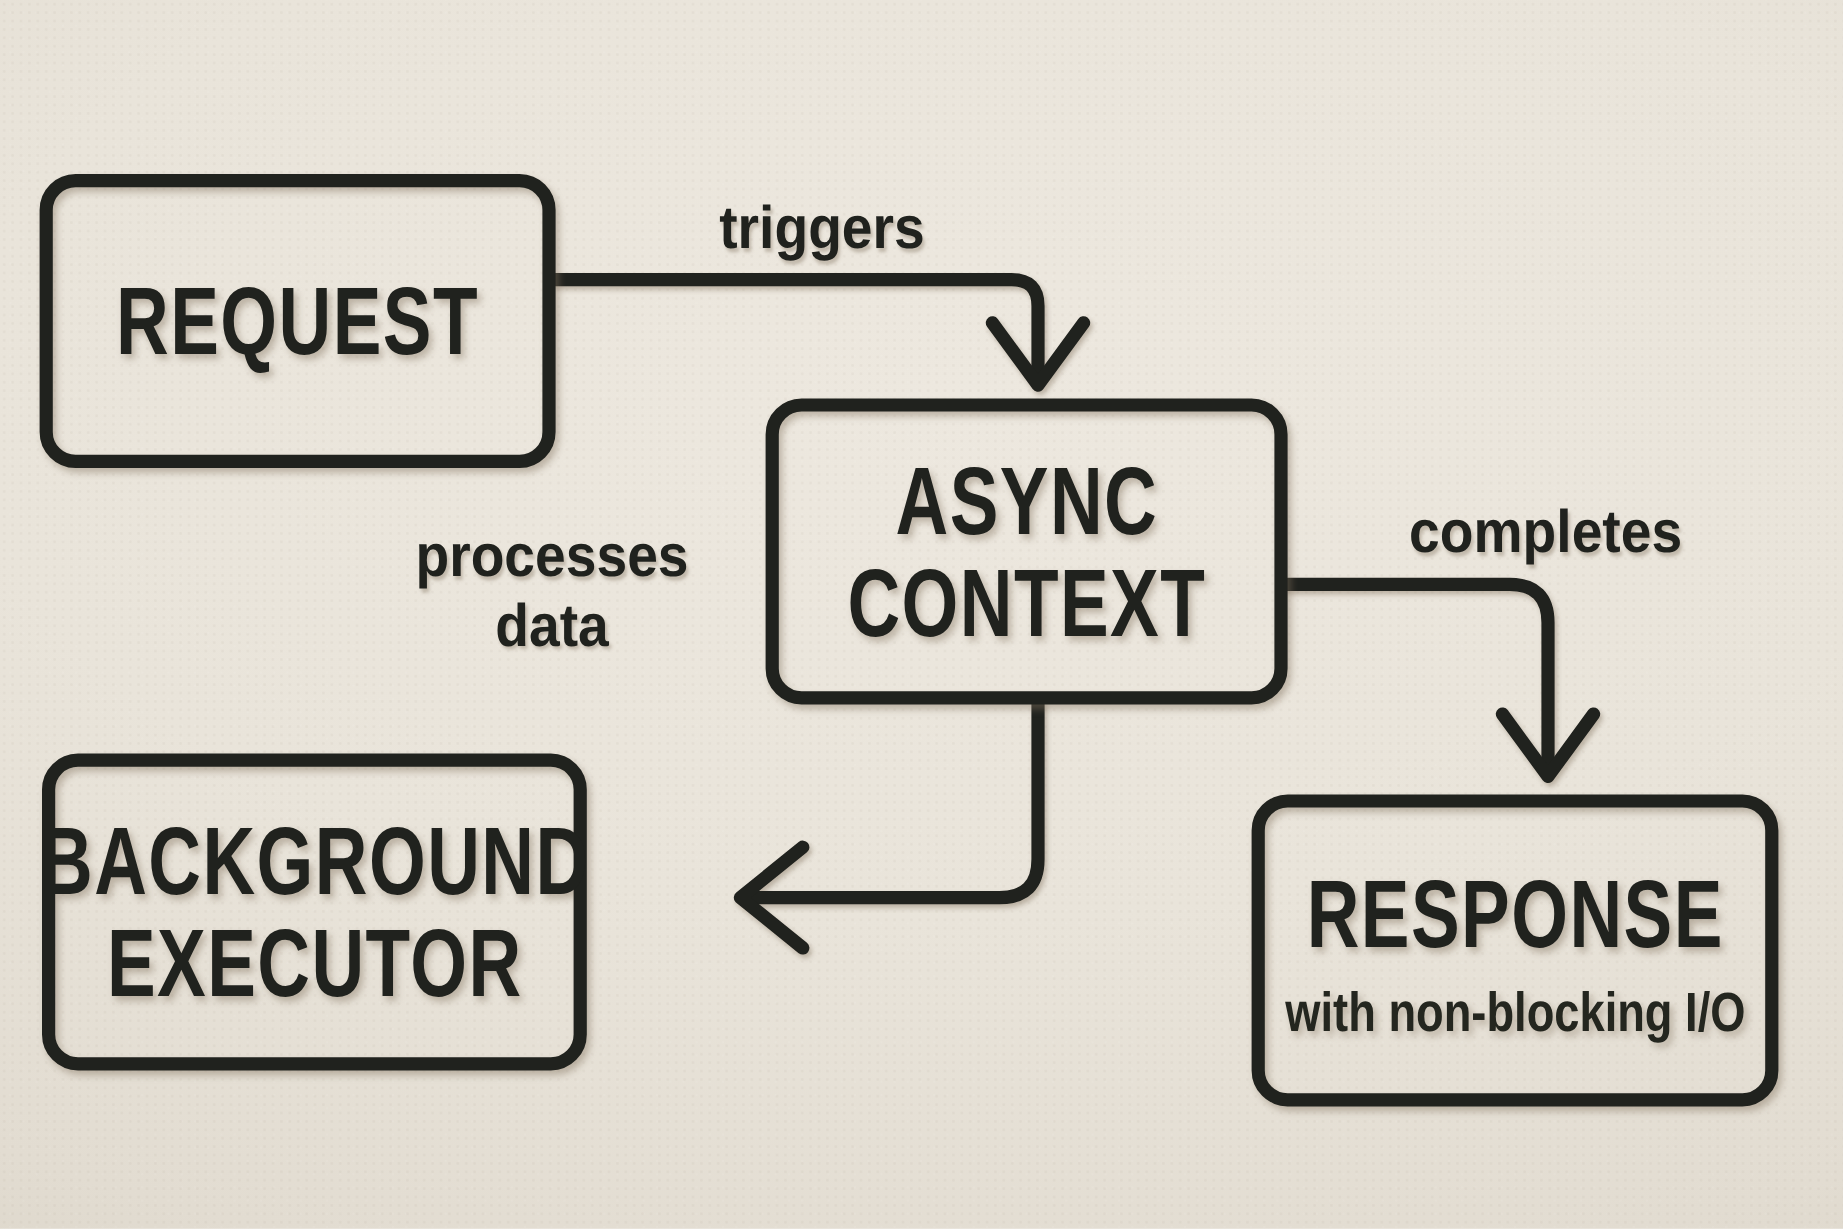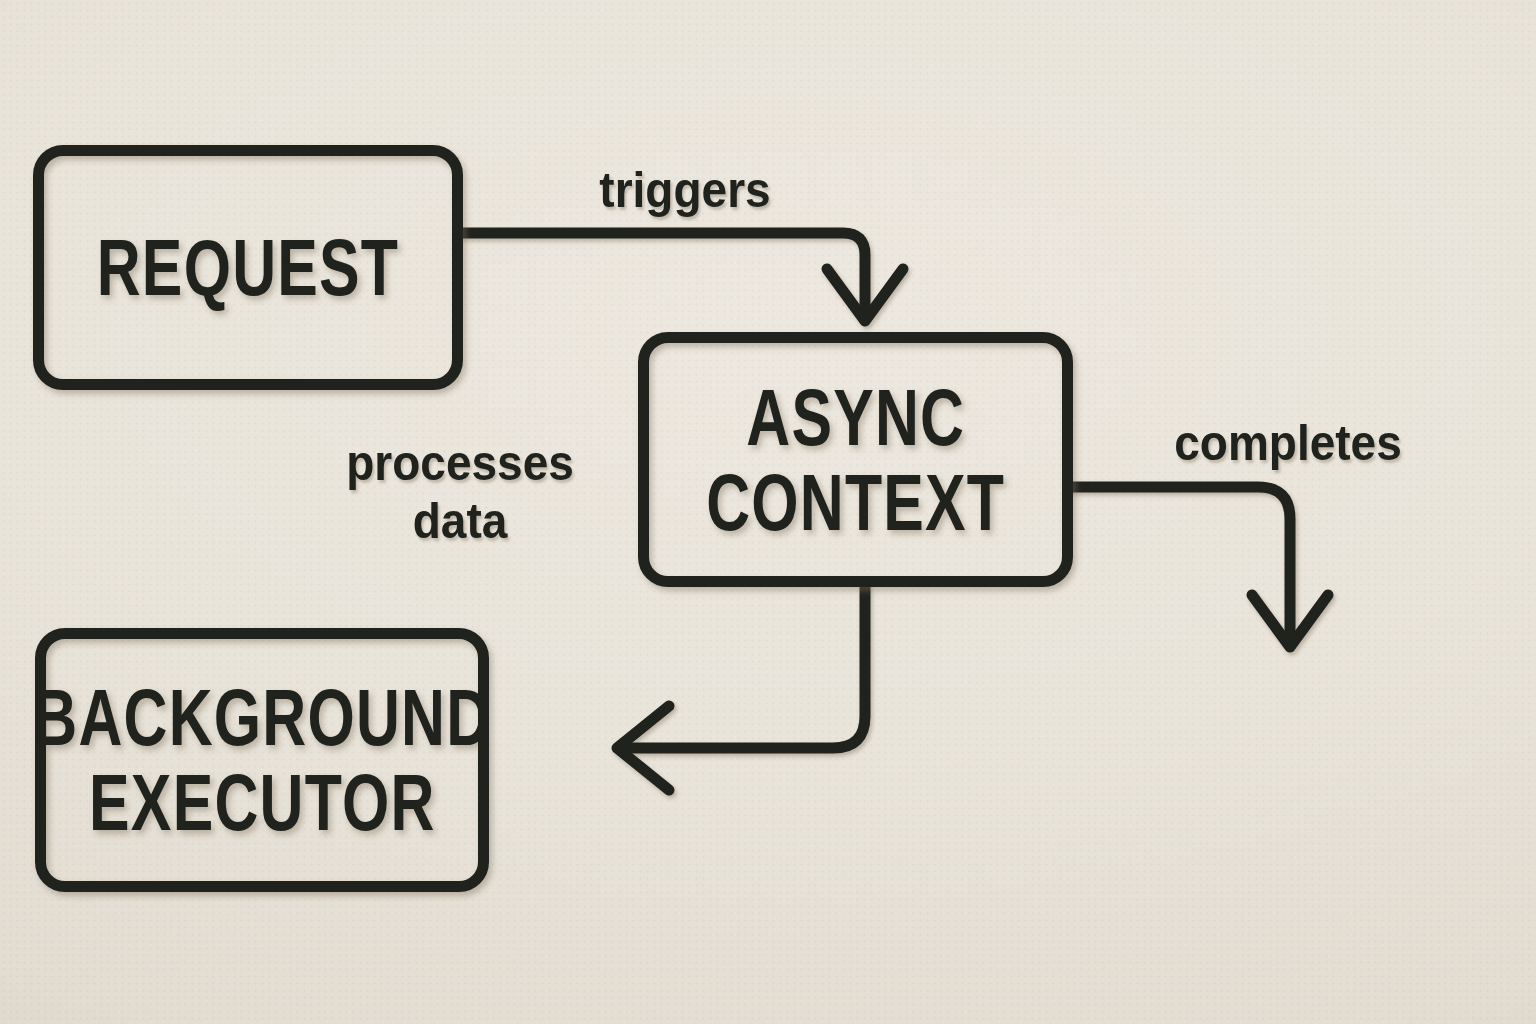--- a/index.html
+++ b/index.html
@@ -80,20 +80,24 @@
     </div>
   </div>
 
   <div class="node" id="node-executor">
     <div class="node-title">
       <div>BACKGROUND</div>
       <div>EXECUTOR</div>
     </div>
   </div>
 
+  <div class="node" id="node-response">
+    <div class="node-title">RESPONSE</div>
+    <div class="node-subtitle">with non-blocking I/O</div>
+  </div>
 
   <div class="edge-label" id="label-triggers">triggers</div>
 
   <div class="edge-label" id="label-completes">completes</div>
 
   <div class="edge-label" id="label-processes">
     <div>processes</div>
     <div>data</div>
   </div>
 

